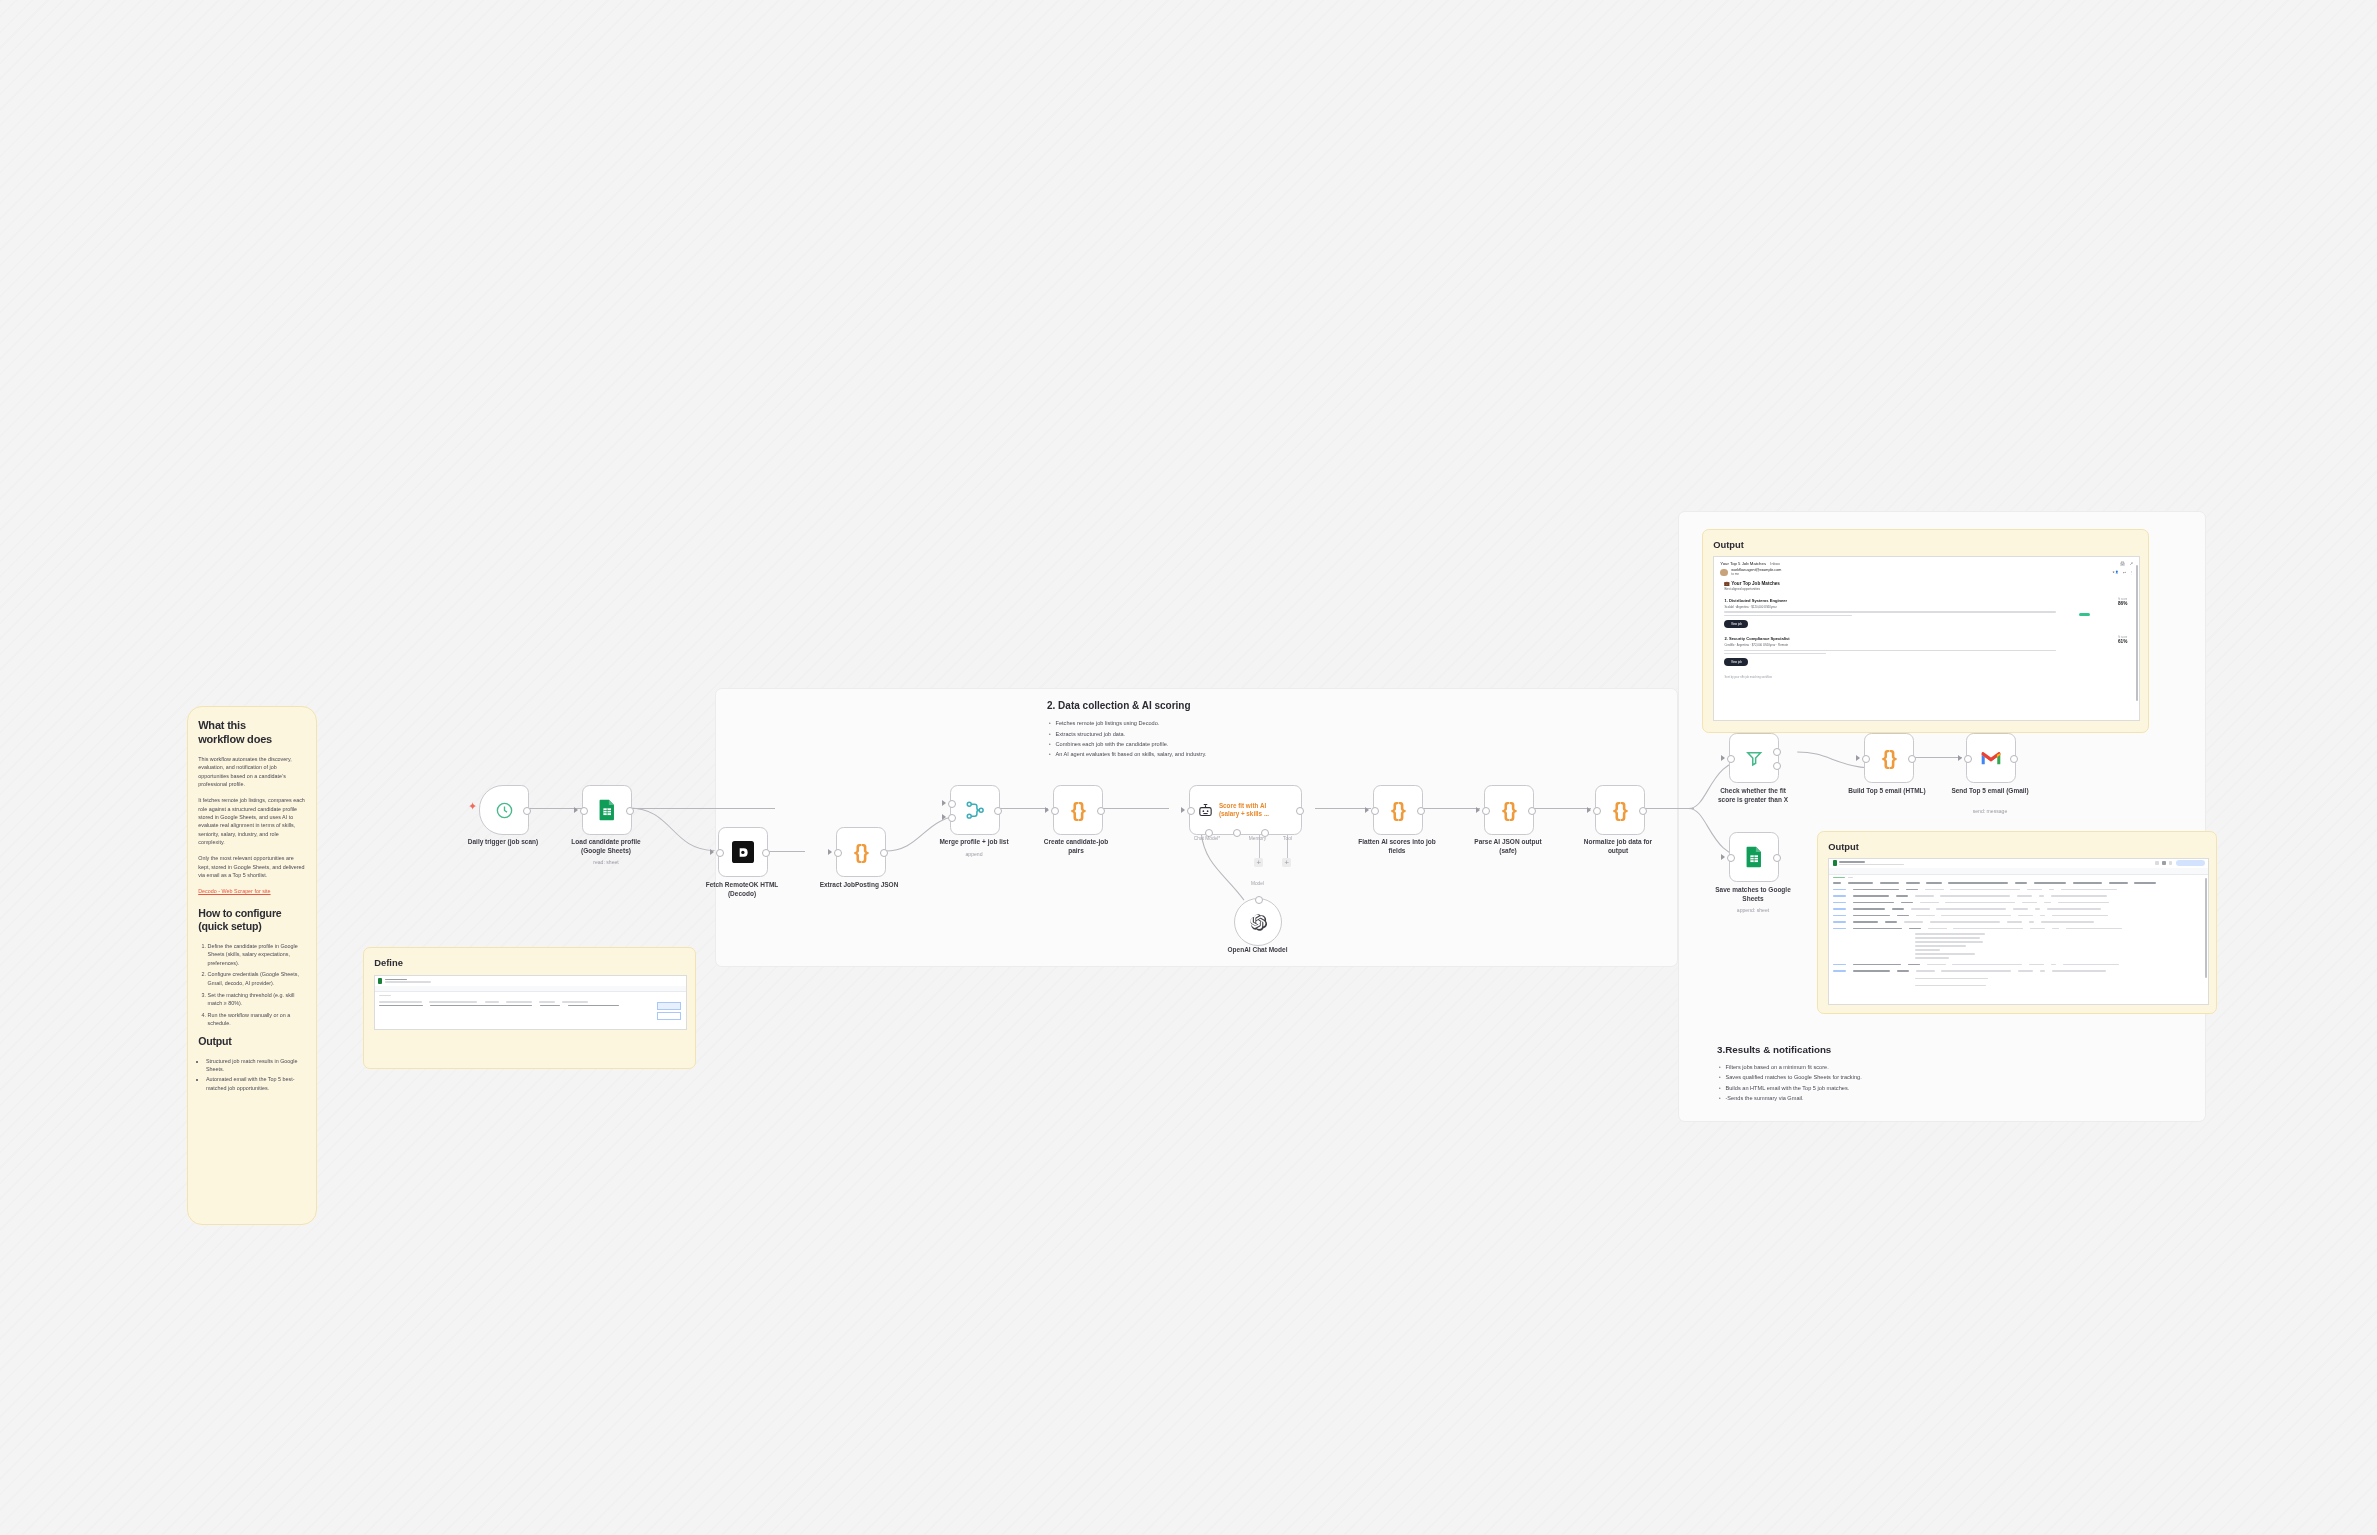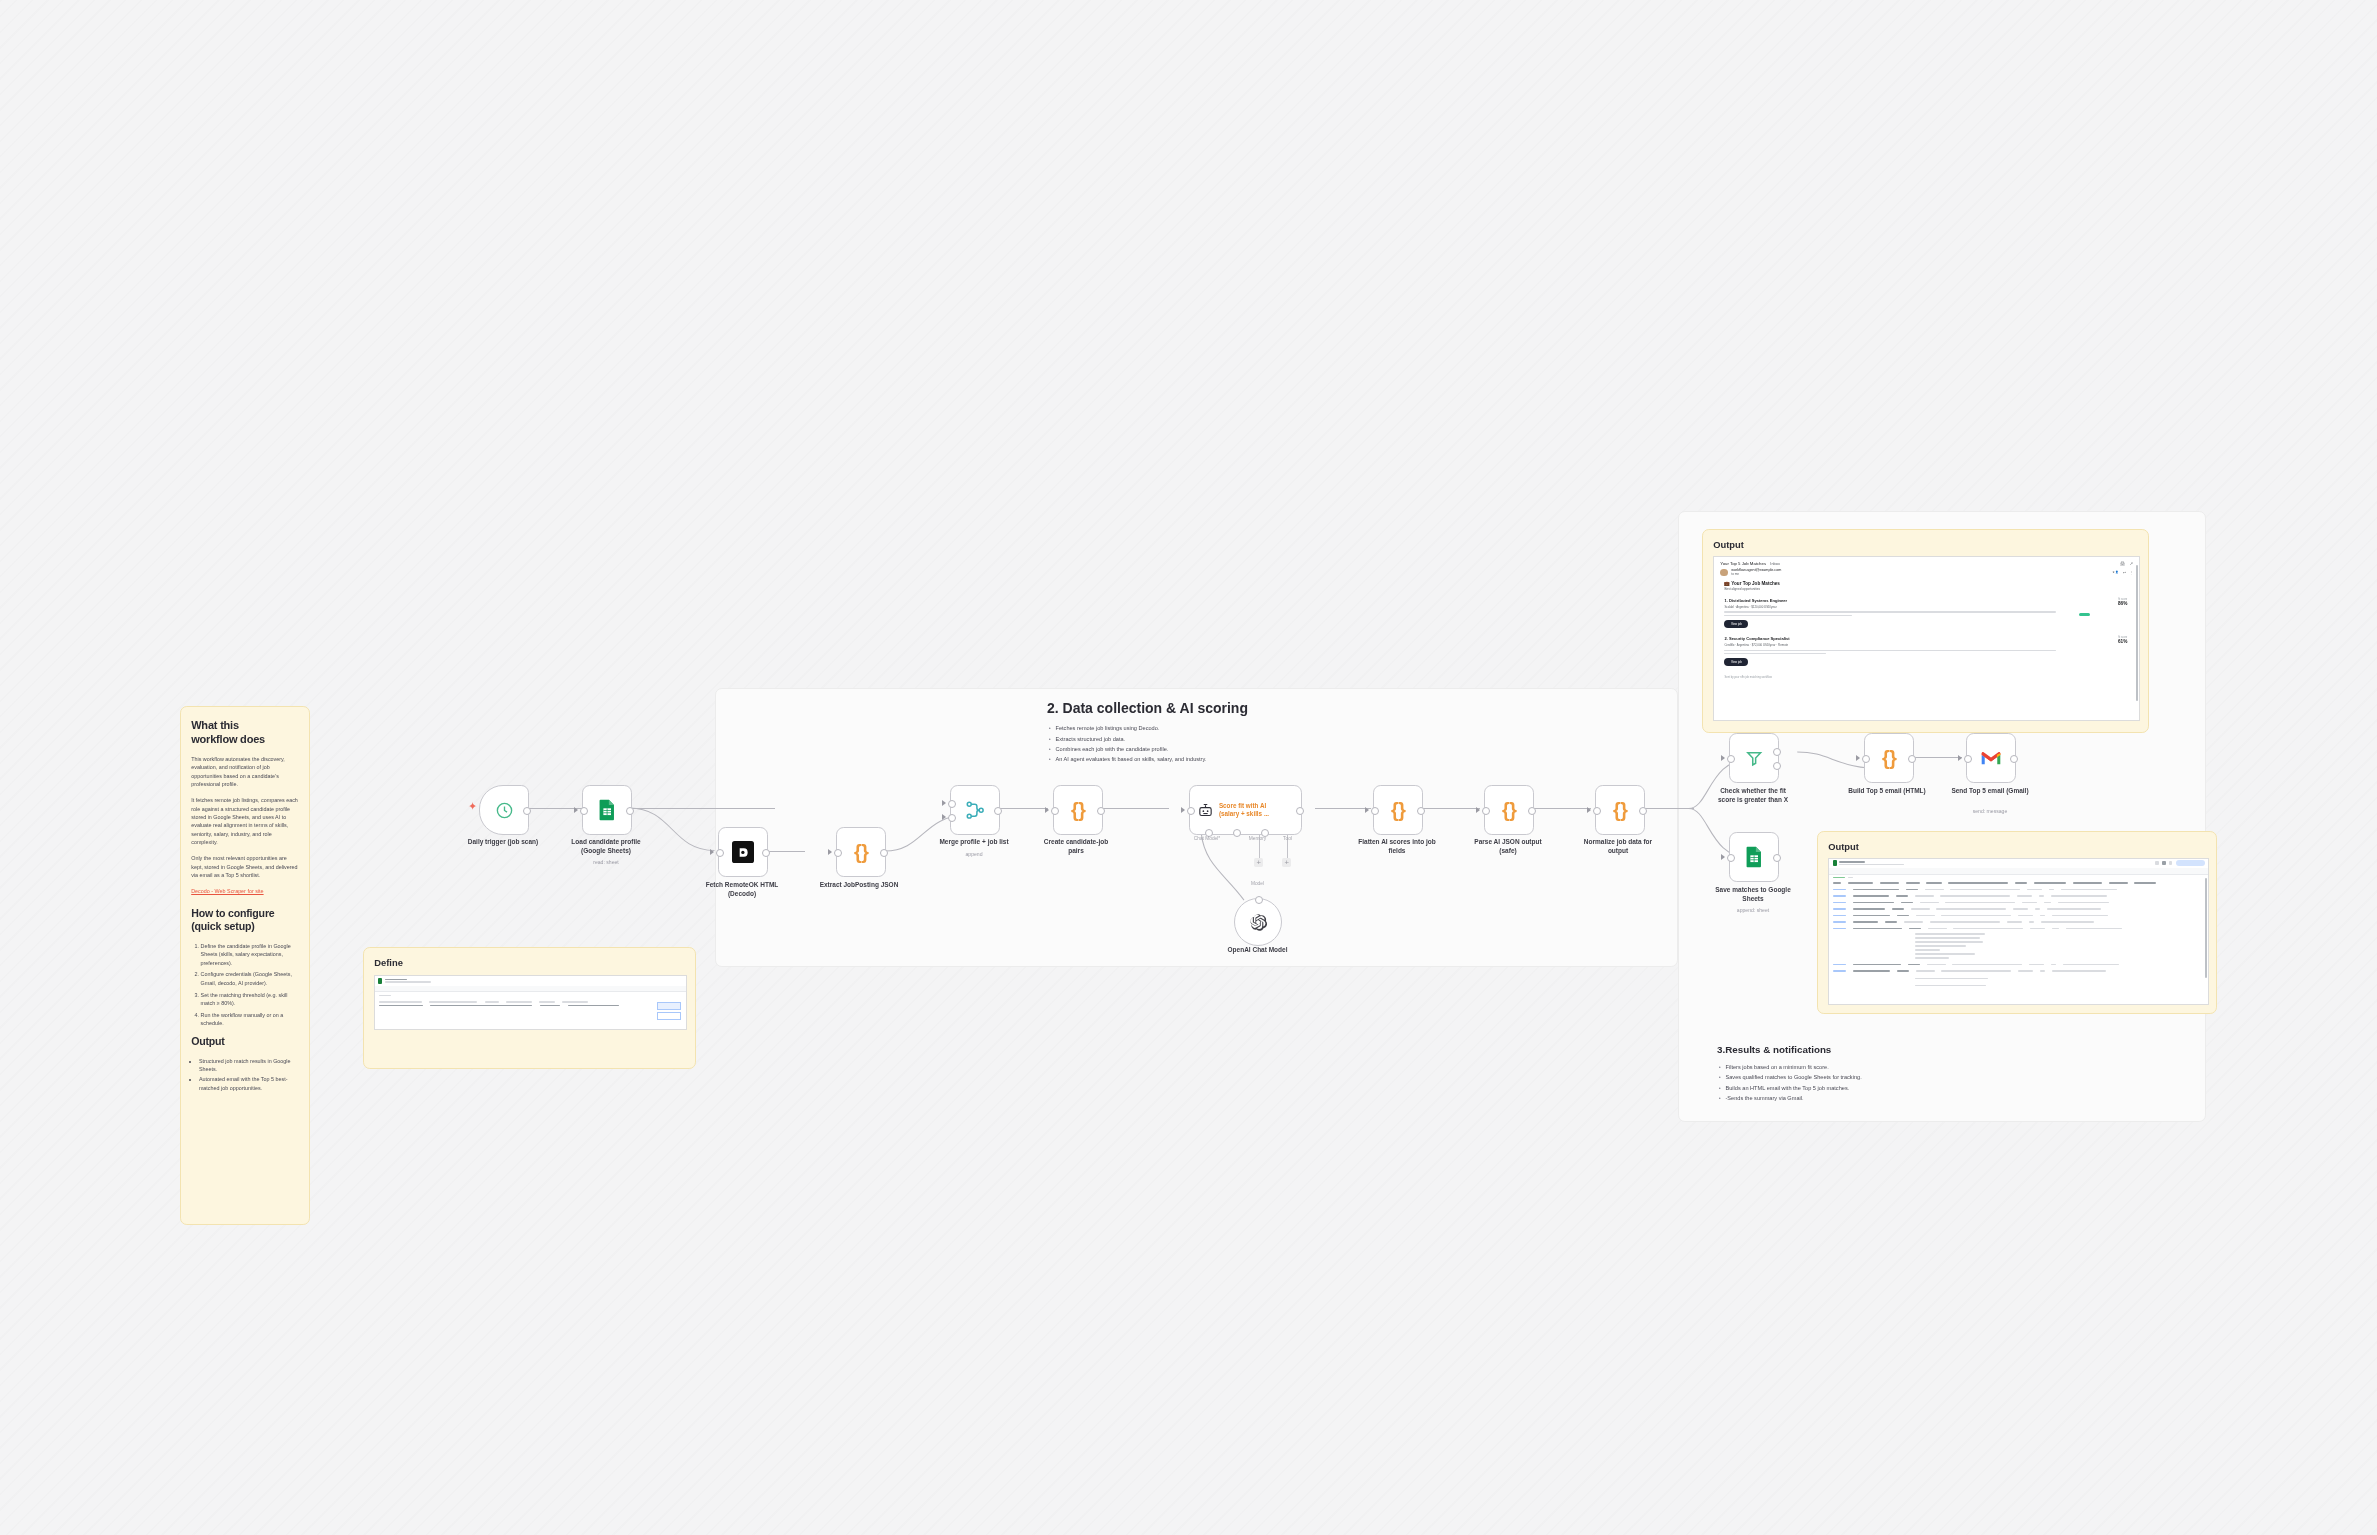--- a/index.html
+++ b/index.html
@@ -108,21 +108,21 @@
   .row-line.green{background:#81c995;}
   .mail-pill{background:#1f2433;border-radius:5.1px;}
   .mail-score{font-size:4.7px;font-weight:bold;color:#202124;}
   .mail-scorelbl{font-size:2.6px;color:#9aa0a6;}
 </style>
 </head>
 <body>
 
 <div id="canvas">
 
-  <div class="sticky sticky-yellow" style="left:180px;top:706px;width:130px;height:519px;padding:12px 10.2px;">
+  <div class="sticky sticky-yellow" style="left:187px;top:706px;width:130px;height:519px;padding:12px 10.2px;border-radius:15px;">
     <div class="sticky-h1" style="white-space:pre-line;font-size:11px;">What this
 workflow does</div>
     <div class="sticky-p">This workflow automates the discovery, evaluation, and notification of job opportunities based on a candidate's professional profile.</div>
     <div class="sticky-p">It fetches remote job listings, compares each role against a structured candidate profile stored in Google Sheets, and uses AI to evaluate real alignment in terms of skills, seniority, salary, industry, and role complexity.</div>
     <div class="sticky-p" style="margin-bottom:1.7px;">Only the most relevant opportunities are kept, stored in Google Sheets, and delivered via email as a Top 5 shortlist.</div>
     <a class="sticky-link" href="#">Decodo - Web Scraper for site</a>
     <div class="sticky-h1" style="margin-top:11px;white-space:pre-line;font-size:10.6px;">How to configure
 (quick setup)</div>
     <ol class="sticky-ol">
       <li>Define the candidate profile in Google Sheets (skills, salary expectations, preferences).</li>
@@ -133,21 +133,21 @@
     <div class="sticky-h1" style="margin-top:7.7px;font-size:10.6px;">Output</div>
     <ul class="sticky-ul">
       <li>Structured job match results in Google Sheets.</li>
       <li>Automated email with the Top 5 best-matched job opportunities.</li>
     </ul>
   </div>
 
 
   <div class="sticky sticky-plain" style="left:715px;top:688px;width:963px;height:279px;">
     <div style="position:absolute;left:331px;top:10.2px;width:357px;">
-      <div class="sticky-h2" style="font-size:14px;margin-bottom:6px;">2. Data collection &amp; AI scoring</div>
+      <div class="sticky-h2" style="font-size:10px;margin-bottom:6px;">2. Data collection &amp; AI scoring</div>
       <ul class="bullets">
         <li>Fetches remote job listings using Decodo.</li>
         <li>Extracts structured job data.</li>
         <li>Combines each job with the candidate profile.</li>
         <li>An AI agent evaluates fit based on skills, salary, and industry.</li>
       </ul>
     </div>
   </div>
 
   <div class="sticky sticky-plain" style="left:1678px;top:511px;width:528px;height:611px;">

